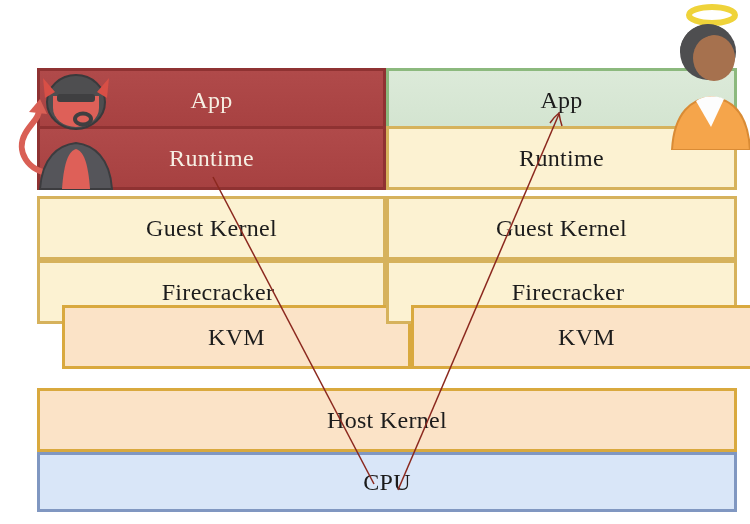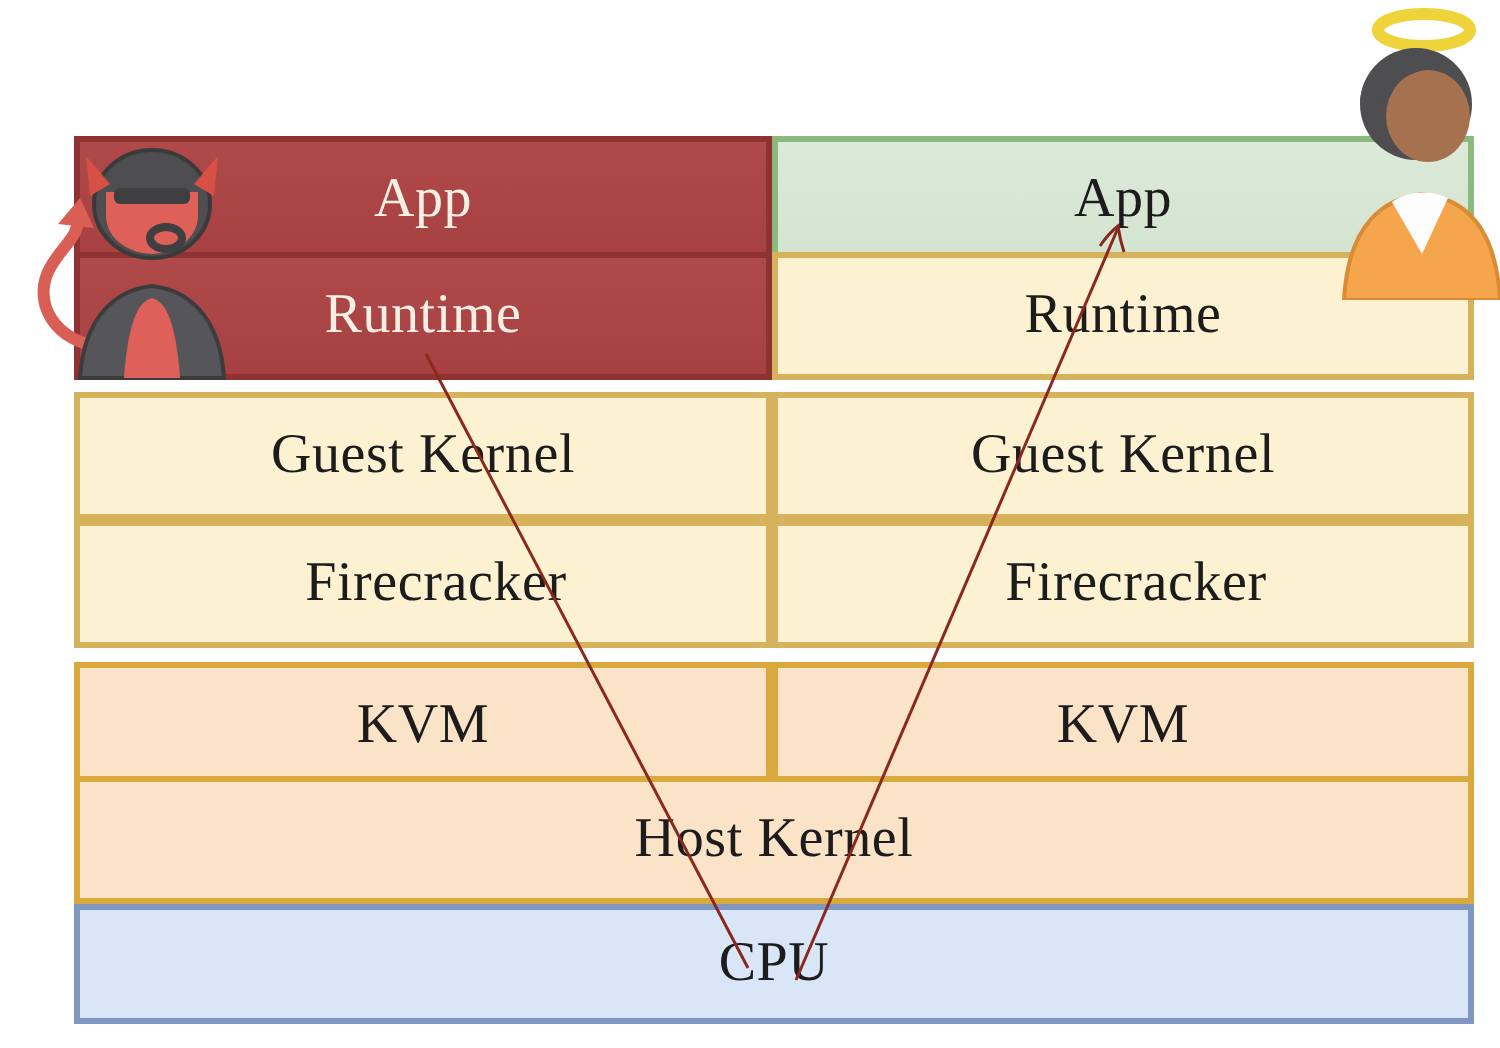--- a/index.html
+++ b/index.html
@@ -13,30 +13,30 @@
   }
   
   .c0{left:37px;width:349px;}
   .c1{left:386px;width:351px;}
   .full{left:37px;width:700px;}
   
   .r0{top:68px;height:64px;}
   .r1{top:126px;height:64px;}
   .r2{top:196px;height:64px;}
   .r3{top:260px;height:64px;padding-left:13px;}
-  .r4{top:331px;height:64px;}
+  .r4{top:305px;height:64px;margin-left:25px;}
   .r5{top:388px;height:64px;}
   .r6{top:452px;height:60px;}
   
   .red{background:linear-gradient(180deg,#B04A4A 0%,#A74141 100%);border-color:#8F3232;}
   .green{background:linear-gradient(180deg,#DCEAD9 0%,#D3E4D0 100%);border-color:#8CB97E;}
   .cream{background:#FCF2D2;border-color:#D6B25C;}
   .peach{background:#FBE3C7;border-color:#D9A93E;}
   .blue{background:#D9E6F8;border-color:#8097C1;}
-  .lbl{font-size:28px;color:#1C1C1C;letter-spacing:0.3px;}
+  .lbl{font-size:24px;color:#1C1C1C;letter-spacing:0.3px;}
   .lbl.light{color:#F6EFE3;}
   .overlay{position:absolute;left:0;top:0;pointer-events:none;}
   .icon{position:absolute;pointer-events:none;}
 </style>
 </head>
 <body>
 
 <div class="canvas">
 
   <div class="box red c0 r0">

